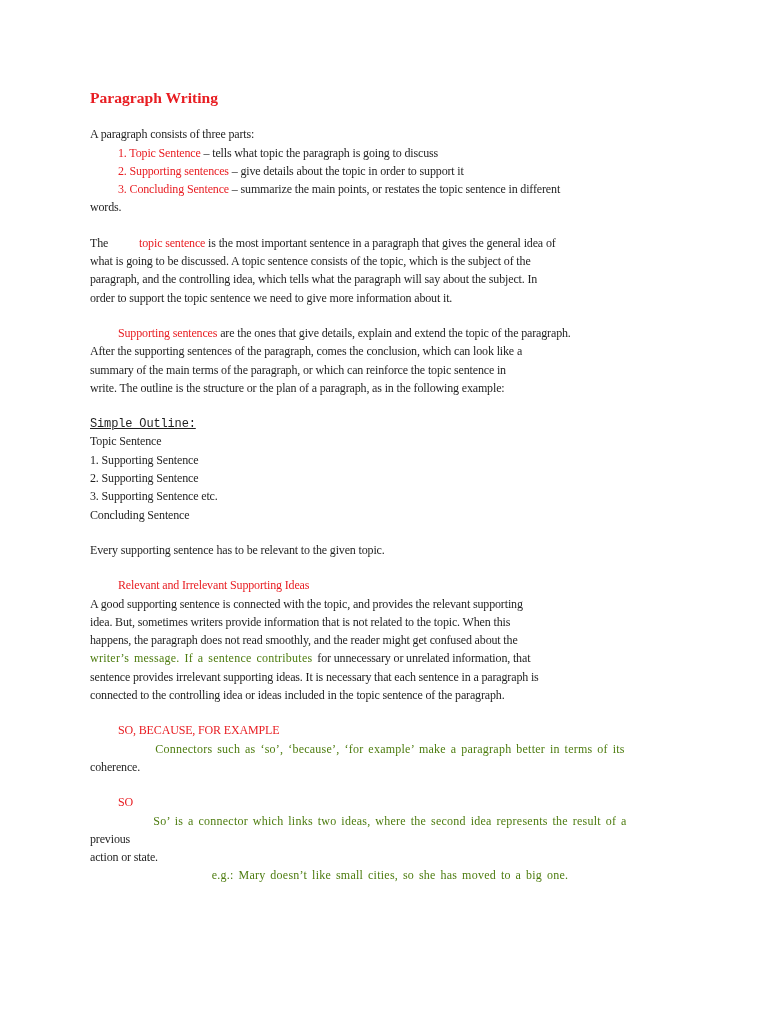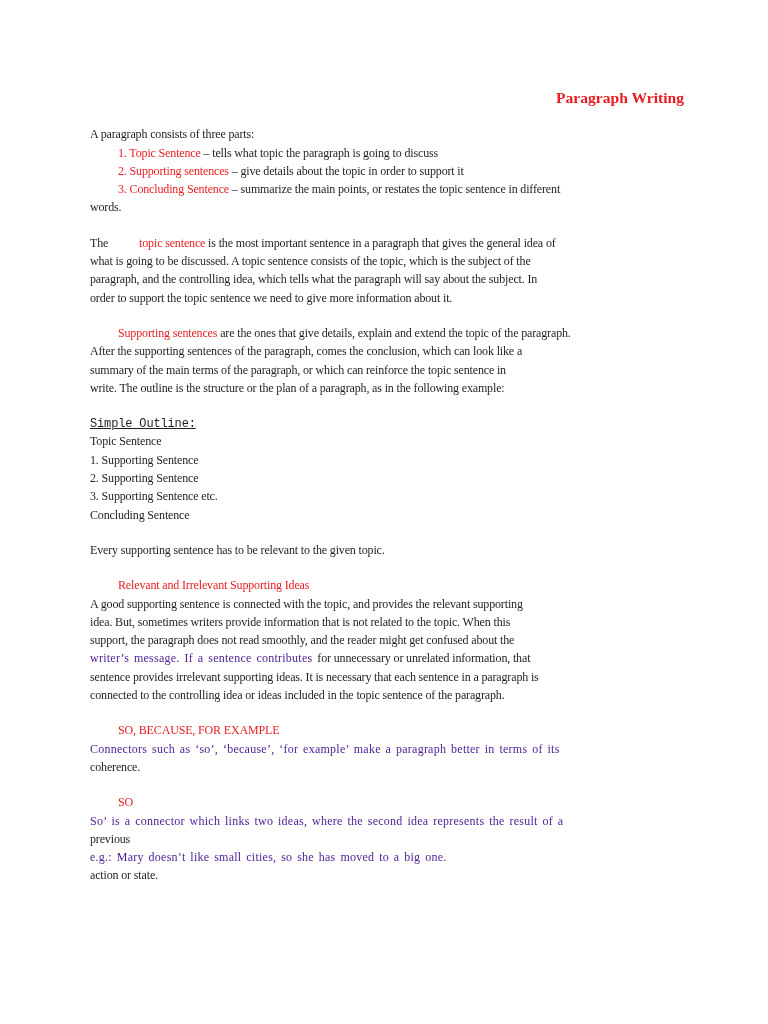--- a/index.html
+++ b/index.html
@@ -22,38 +22,39 @@
     top: 89px;
     width: 600px;
   }
   .title {
     width: 594px;
     margin: 0 0 18px 0;
     font-size: 15.6px;
     line-height: 18.3px;
     font-weight: bold;
     color: #e81d22;
-    text-align: right;
+    text-align: left;
   }
   .block {
     margin: 0 0 17px 0;
   }
   .ln {
     height: 18.3px;
     line-height: 18.3px;
     font-size: 12px;
     letter-spacing: -0.15px;
     white-space: nowrap;
   }
   .red { color: #e81d22; margin-left: 28px; }
   .uline { text-decoration: underline; font-family: Liberation Mono, monospace; }
   .alt {
     letter-spacing: 0.25px;
     word-spacing: 1.6px;
-    color: #4c1d95;
+    color: #4d7c0f;
+    text-align: center;
   }
 </style>
 </head>
 <body>
 
 <div class="page">
   <div class="content">
 
     <h1 class="title">Paragraph Writing</h1>
 
@@ -89,34 +90,34 @@
     </div>
 
     <div class="block">
       <div class="ln">Every supporting sentence has to be relevant to the given topic.</div>
     </div>
 
     <div class="block">
       <div class="ln red">Relevant and Irrelevant Supporting Ideas</div>
       <div class="ln">A good supporting sentence is connected with the topic, and provides the relevant supporting</div>
       <div class="ln">idea. But, sometimes writers provide information that is not related to the topic. When this</div>
-      <div class="ln">support, the paragraph does not read smoothly, and the reader might get confused about the</div>
+      <div class="ln">happens, the paragraph does not read smoothly, and the reader might get confused about the</div>
       <div class="ln"><span class="alt">writer’s message. If a sentence contributes </span><span>for unnecessary or unrelated information, that</span></div>
       <div class="ln">sentence provides irrelevant supporting ideas. It is necessary that each sentence in a paragraph is</div>
       <div class="ln">connected to the controlling idea or ideas included in the topic sentence of the paragraph.</div>
     </div>
 
     <div class="block">
       <div class="ln red">SO, BECAUSE, FOR EXAMPLE</div>
       <div class="ln alt">Connectors such as ‘so’, ‘because’, ‘for example’ make a paragraph better in terms of its</div>
       <div class="ln">coherence.</div>
     </div>
 
     <div class="block">
       <div class="ln red">SO</div>
       <div class="ln alt">So’ is a connector which links two ideas, where the second idea represents the result of a</div>
       <div class="ln">previous</div>
+      <div class="ln">action or state.</div>
       <div class="ln alt">e.g.: Mary doesn’t like small cities, so she has moved to a big one.</div>
-      <div class="ln">action or state.</div>
     </div>
 
   </div>
 </div>
 
 </body></html>

